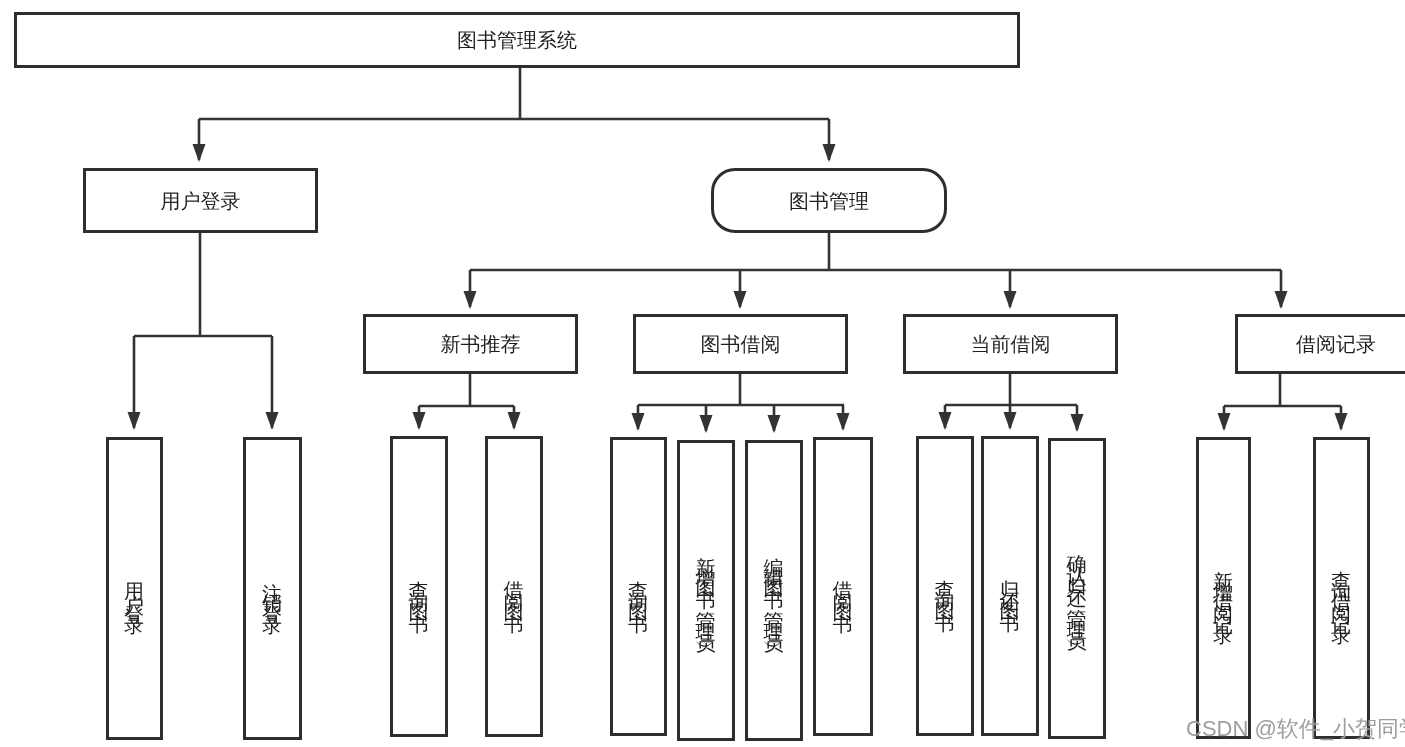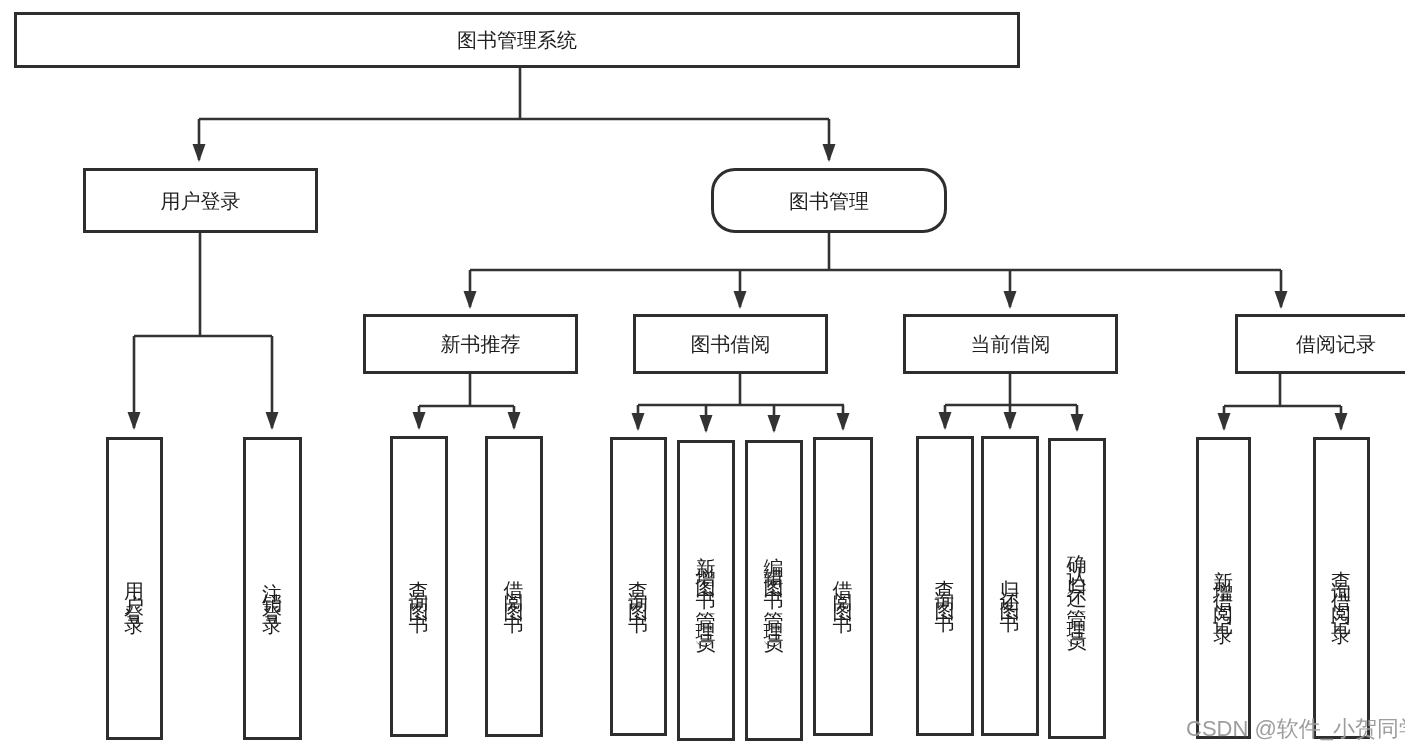--- a/index.html
+++ b/index.html
@@ -123,21 +123,21 @@
   <div class="node leaf" style="left:106px; top:437px; width:57px; height:303px;">
     <span>用户登录</span>
   </div>
   <div class="node leaf" style="left:243px; top:437px; width:59px; height:303px;">
     <span>注销登录</span>
   </div>
 
   <div class="node" style="left:363px; top:314px; width:215px; height:60px;padding-left:20px;">
     <span>新书推荐</span>
   </div>
-  <div class="node" style="left:633px; top:314px; width:195px; height:60px;">
+  <div class="node" style="left:633px; top:314px; width:215px; height:60px;">
     <span>图书借阅</span>
   </div>
   <div class="node" style="left:903px; top:314px; width:215px; height:60px;">
     <span>当前借阅</span>
   </div>
   <div class="node" style="left:1235px; top:314px; width:202px; height:60px;">
     <span>借阅记录</span>
   </div>
 
   <div class="node leaf" style="left:390px; top:436px; width:58px; height:301px;">

